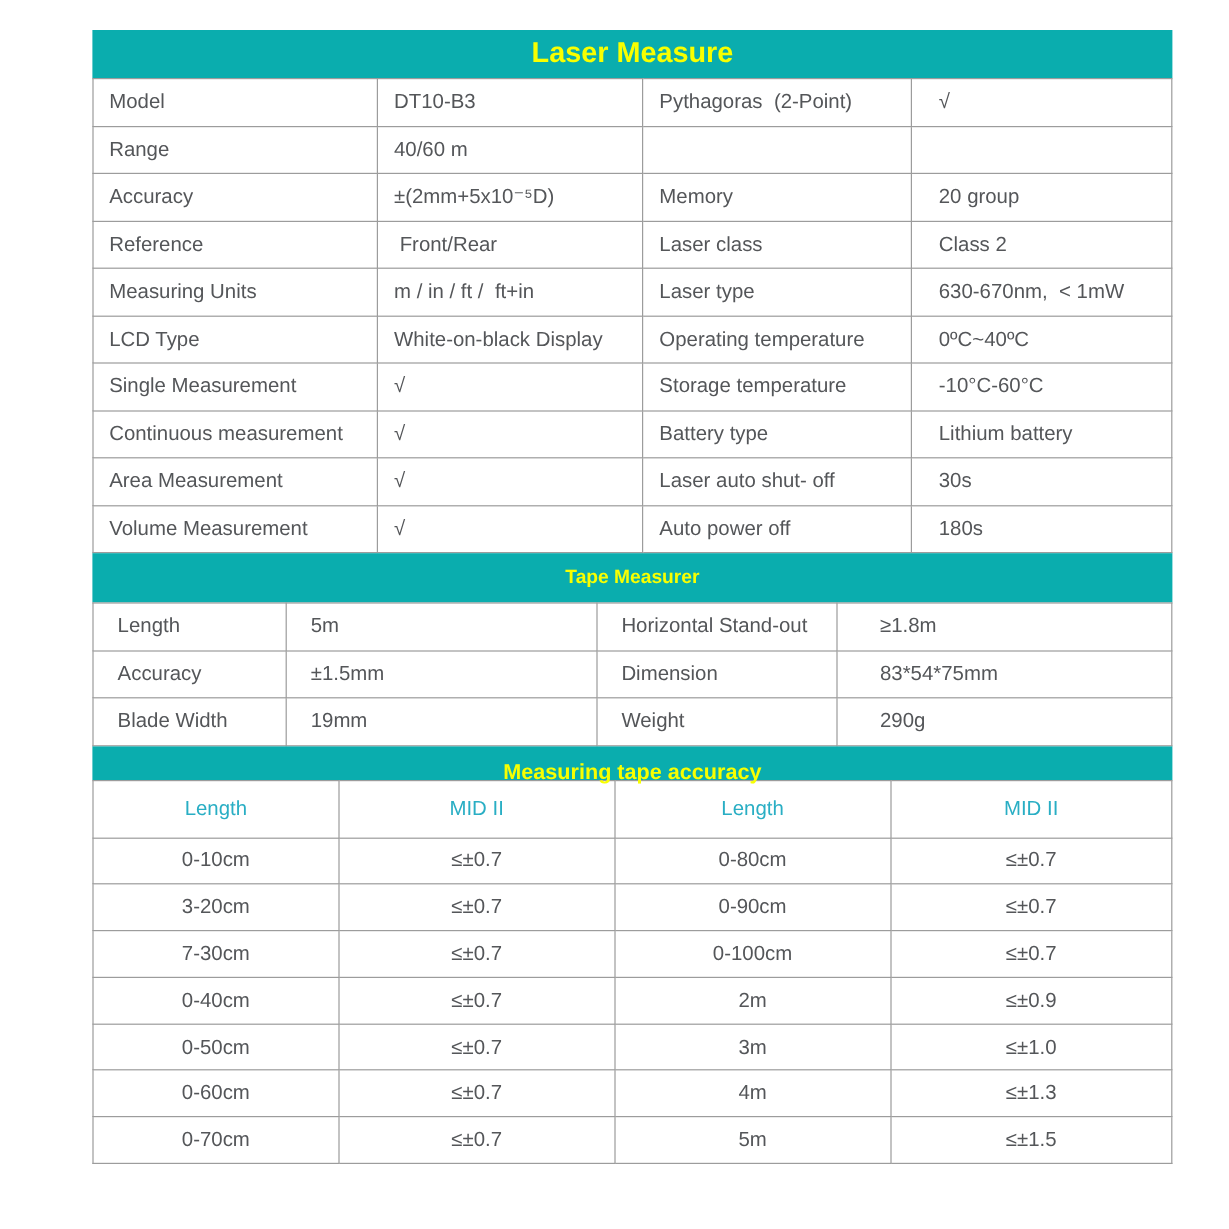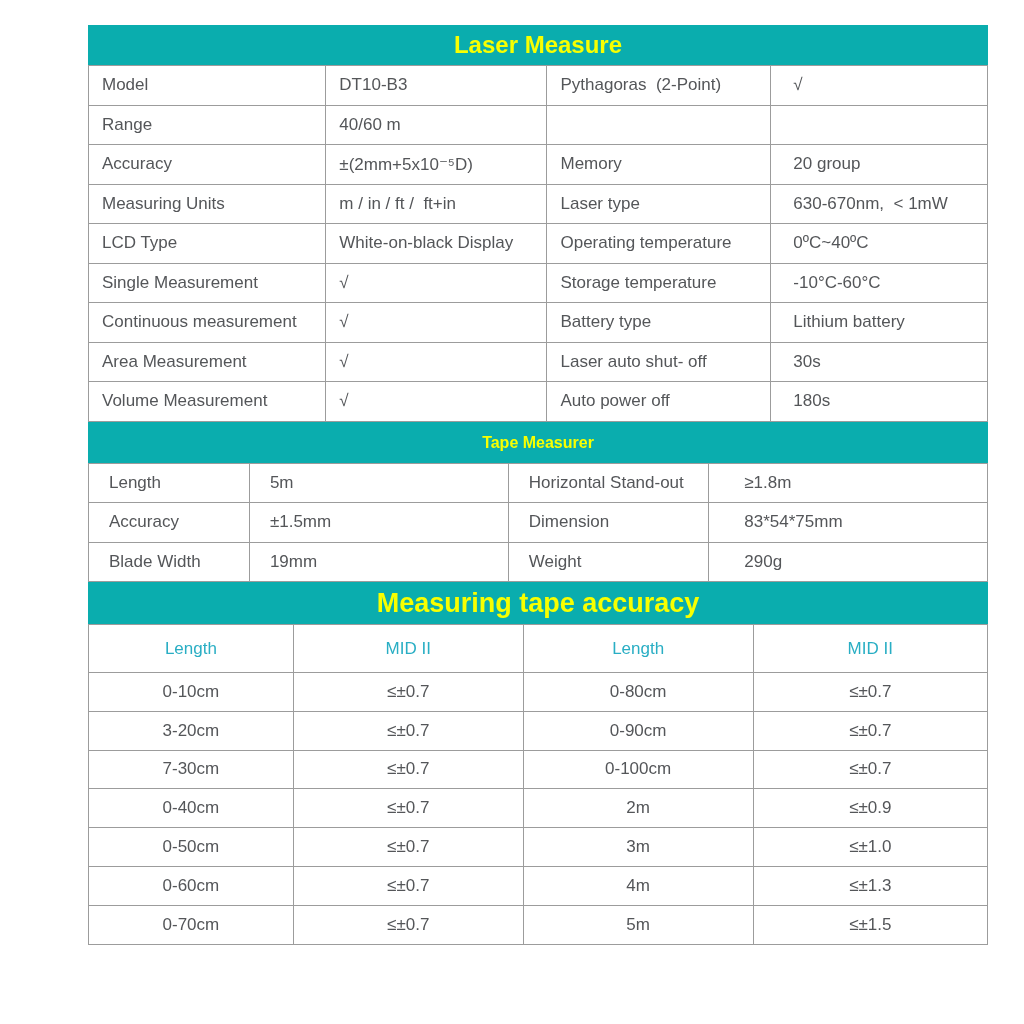--- a/index.html
+++ b/index.html
@@ -6,34 +6,34 @@
   .sheet {
     position: relative;
     width: 1024px;
     height: 1024px;
     background: #ffffff;
     font-family: "Liberation Sans", "DejaVu Sans", sans-serif;
     overflow: hidden;
   }
   .stack {
     position: absolute;
-    left: 88px;
+    left: 77px;
     top: 25px;
     width: 900px;
   }
   .title-bar {
     background: #0aadae;
     color: #f8ff00;
     font-weight: bold;
     text-align: center;
     width: 100%;
   }
   .title-bar.t1 { height: 40px; line-height: 40px; font-size: 24px; }
   .title-bar.t2 { height: 41px; line-height: 41px; font-size: 16px; }
-  .title-bar.t3 { height: 42px; line-height: 42px; font-size: 27px; }
+  .title-bar.t3 { height: 28px; line-height: 42px; font-size: 18px; }
   table {
     width: 100%;
     border-collapse: collapse;
     table-layout: fixed;
   }
   td {
     border: 1px solid #9c9c9c;
     font-size: 17px;
     color: #545659;
     vertical-align: middle;
@@ -91,20 +91,26 @@
           <td></td>
           <td></td>
         </tr>
         <tr>
           <td>Accuracy</td>
           <td>±(2mm+5x10⁻⁵D)</td>
           <td>Memory</td>
           <td>20 group</td>
         </tr>
         <tr>
+          <td>Reference</td>
+          <td> Front/Rear</td>
+          <td>Laser class</td>
+          <td>Class 2</td>
+        </tr>
+        <tr>
           <td>Measuring Units</td>
           <td>m / in / ft /  ft+in</td>
           <td>Laser type</td>
           <td>630-670nm,  &lt; 1mW</td>
         </tr>
         <tr>
           <td>LCD Type</td>
           <td>White-on-black Display</td>
           <td>Operating temperature</td>
           <td>0ºC~40ºC</td>

